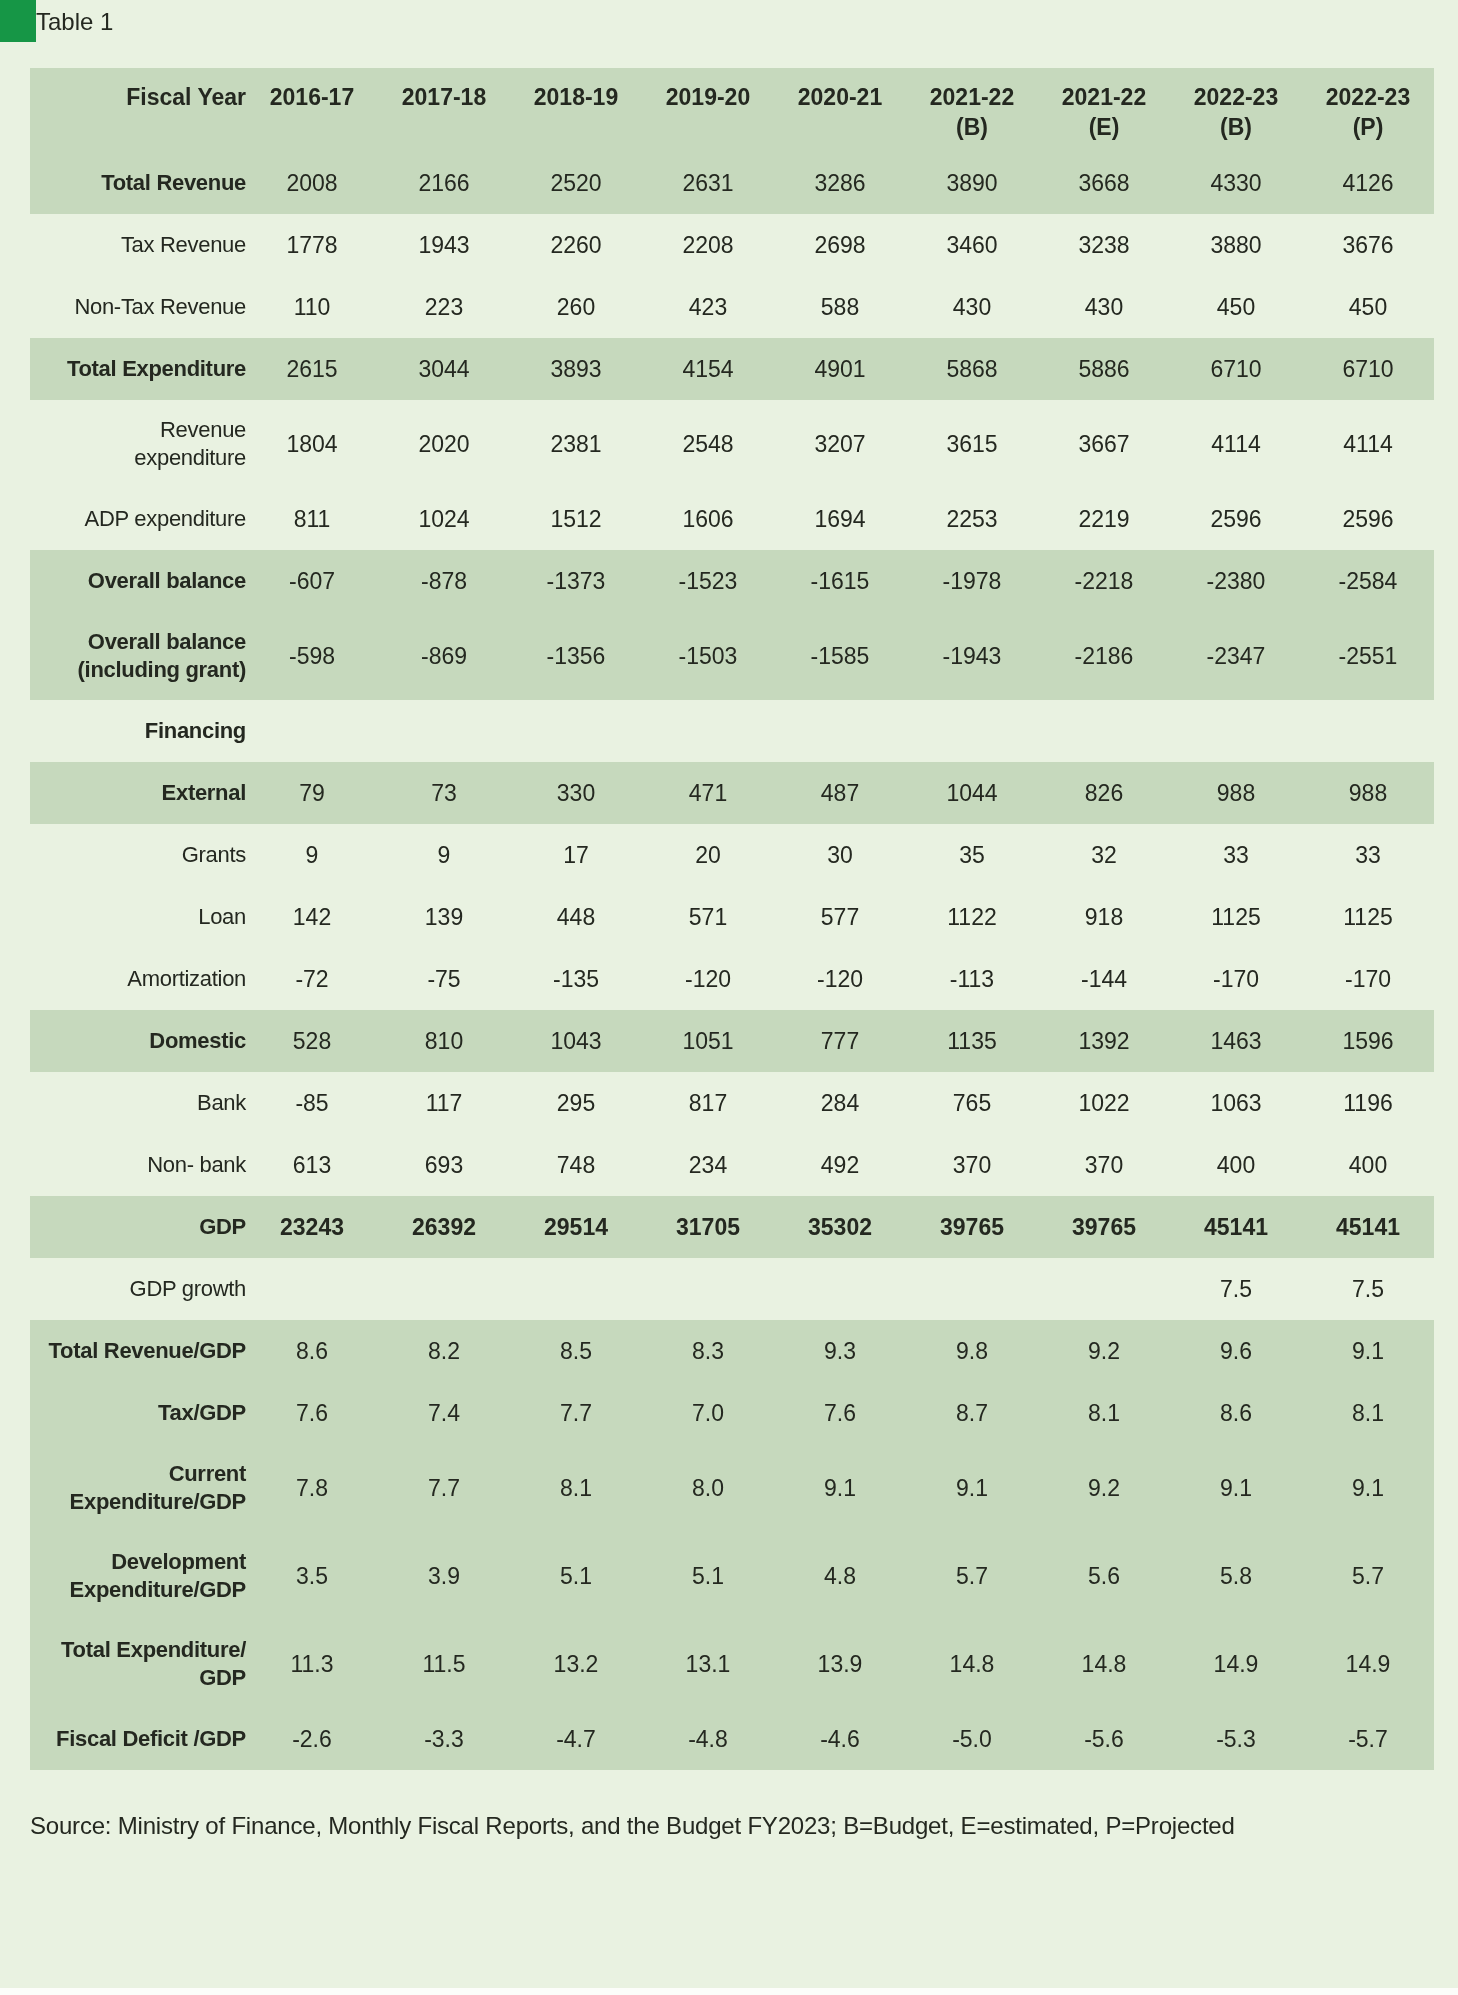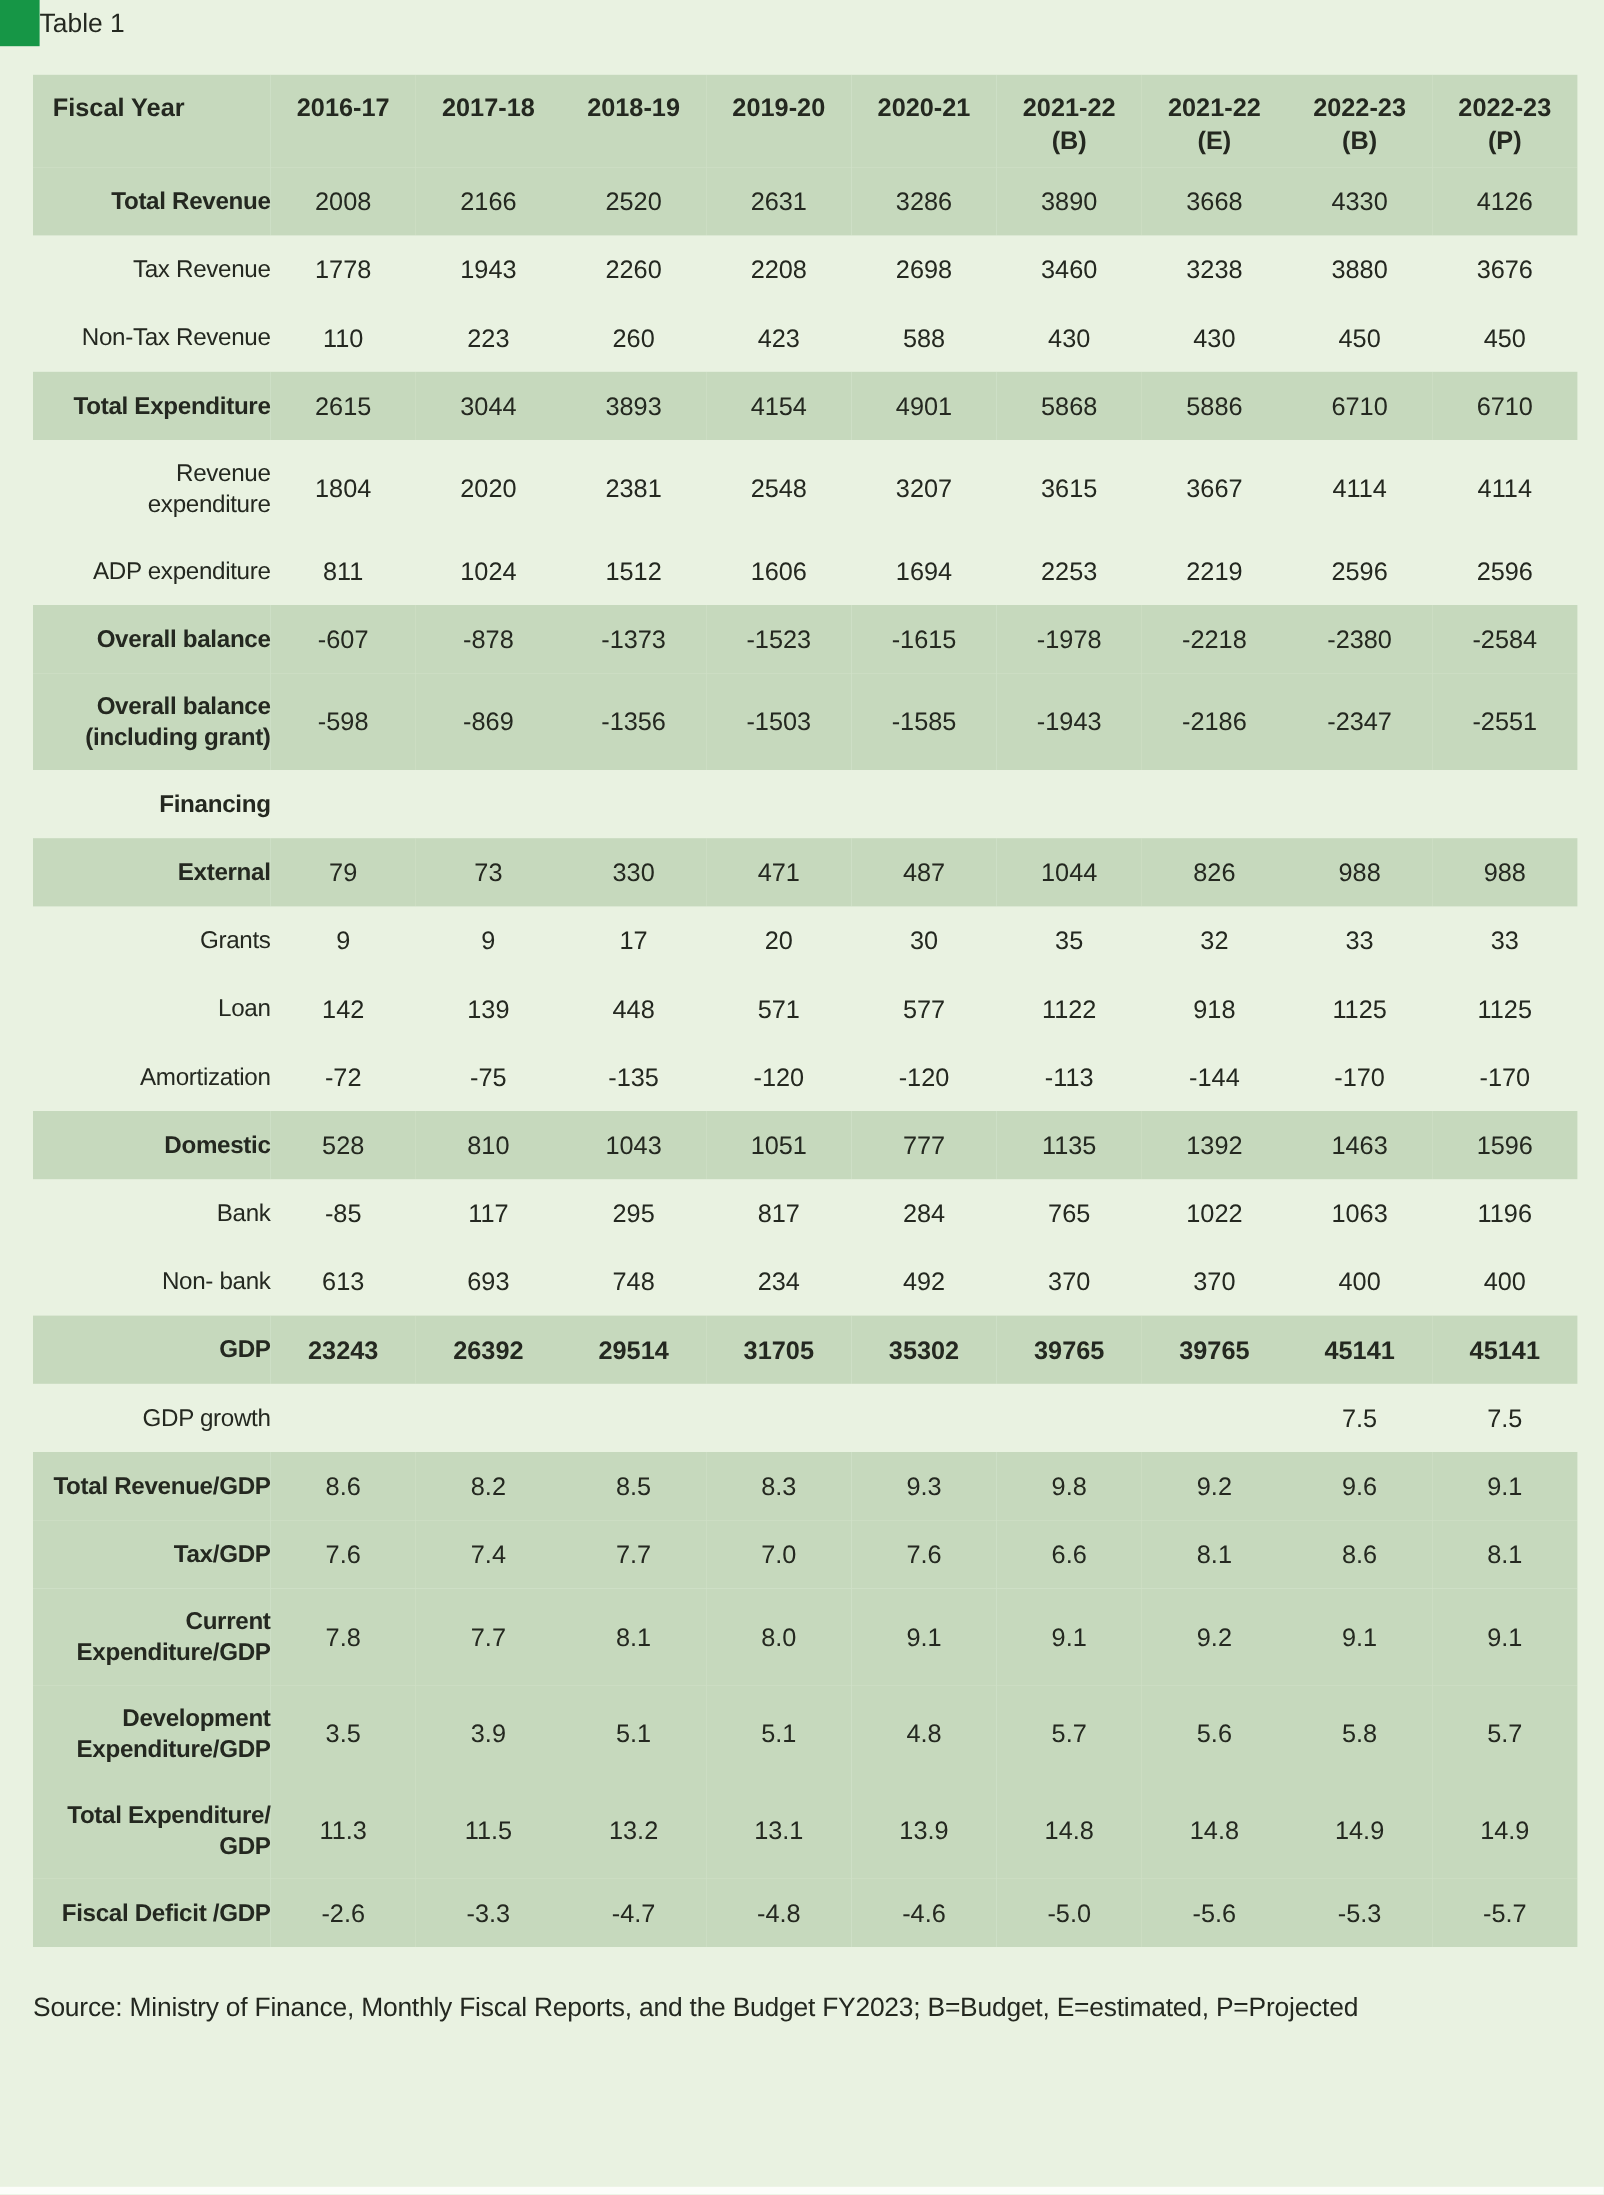--- a/index.html
+++ b/index.html
@@ -23,21 +23,21 @@
   .table-label{margin-left:0;font-size:24px;line-height:44px;color:var(--ink);}
   .page-title{margin:8px 0 0 27px;font-size:30px;font-weight:bold;letter-spacing:-0.2px;}
   table{
     border-collapse:collapse;table-layout:fixed;
     width:1404px;margin:26px 0 0 30px;
   }
   col.c-label{width:216px;}
   th,td{padding:0;vertical-align:middle;font-weight:normal;}
   thead tr{height:84px;}
   thead th{vertical-align:top;padding-top:14px;font-weight:bold;font-size:23px;text-align:center;line-height:30px;}
-  thead th.lbl{text-align:left;padding-left:18px;}
+  thead th.lbl{text-align:right;padding-left:18px;}
   tbody tr{height:62px;}
   tbody tr.tall{height:88px;}
   tr.band td, thead.band-head th{background:var(--band);}
   td.lbl{font-size:22px;text-align:right;line-height:28px;letter-spacing:-0.3px;white-space:nowrap;}
   td.val{font-size:23px;text-align:center;}
   .b{font-weight:bold;}
   .ind0{padding-left:18px;}
   .ind1{padding-left:34px;}
   .ind2{padding-left:40px;}
   .source{margin:42px 0 0 30px;font-size:24px;letter-spacing:-0.2px;}
@@ -334,21 +334,21 @@
           <td class="val">9.6</td>
           <td class="val">9.1</td>
         </tr>
         <tr class="band">
           <td class="lbl ind0 b">Tax/GDP</td>
           <td class="val">7.6</td>
           <td class="val">7.4</td>
           <td class="val">7.7</td>
           <td class="val">7.0</td>
           <td class="val">7.6</td>
-          <td class="val">6.6</td>
+          <td class="val">8.7</td>
           <td class="val">8.1</td>
           <td class="val">8.6</td>
           <td class="val">8.1</td>
         </tr>
         <tr class="band tall">
           <td class="lbl ind0 b">Current<br>Expenditure/GDP</td>
           <td class="val">7.8</td>
           <td class="val">7.7</td>
           <td class="val">8.1</td>
           <td class="val">8.0</td>

